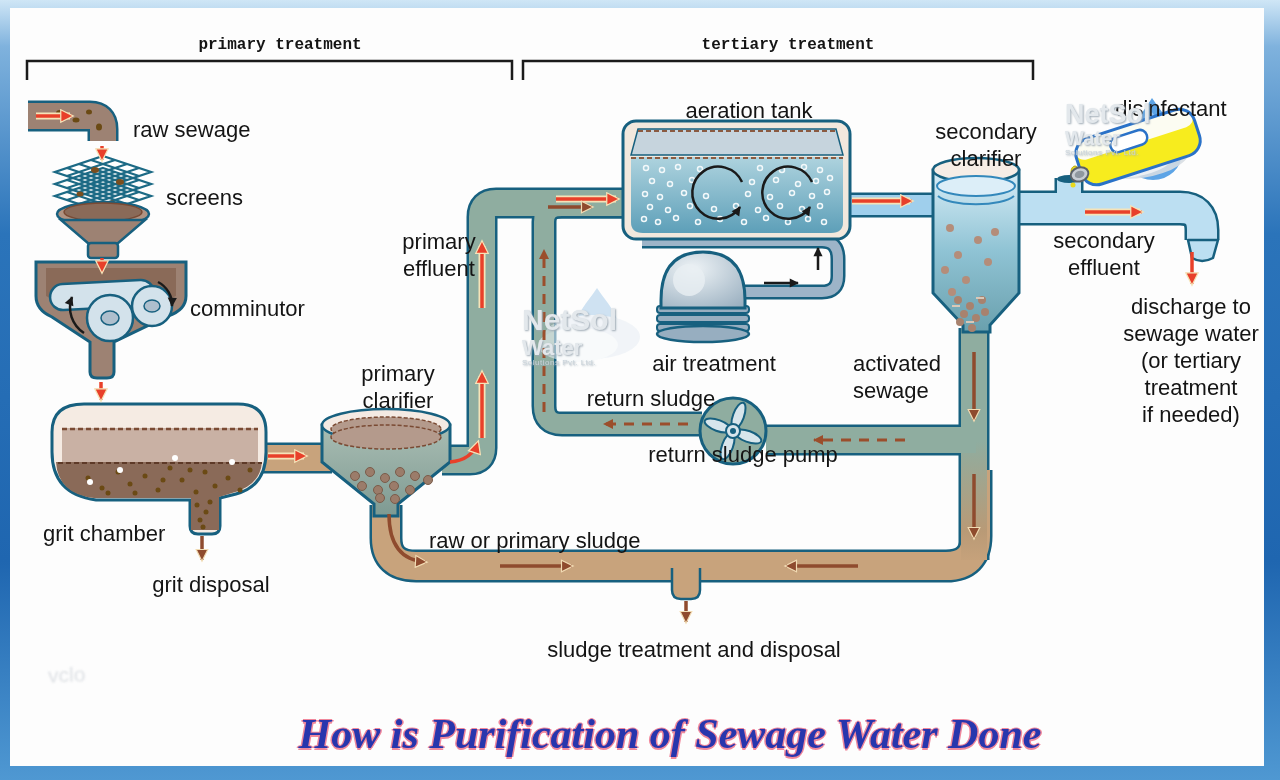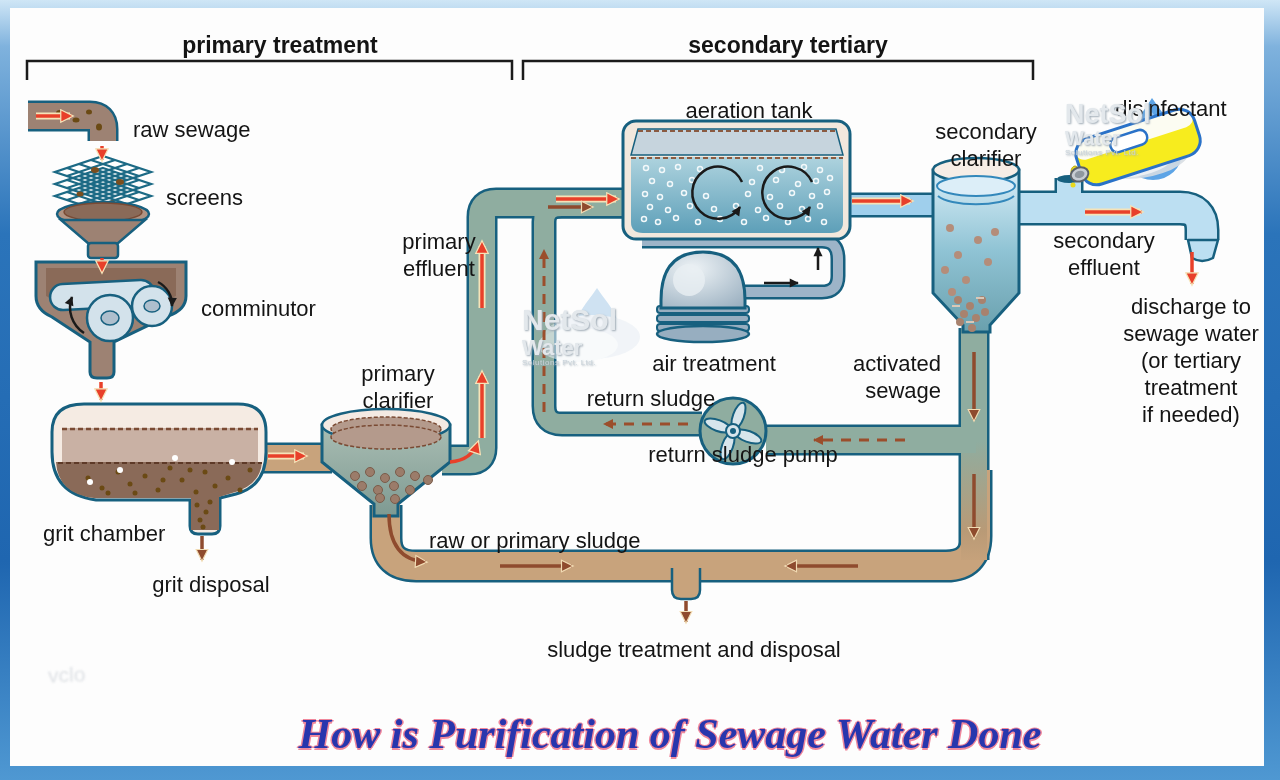--- a/index.html
+++ b/index.html
@@ -3,22 +3,22 @@
 <meta charset="utf-8">
 <style>
   html,body{margin:0;padding:0;}
   .frame{position:relative;width:1280px;height:780px;overflow:hidden;
     background:linear-gradient(180deg,#cfe6f6 0%,#7fb2dd 6%,#2b74ba 30%,#1f66b0 72%,#4f98d2 100%);
     font-family:"Liberation Sans",sans-serif;}
   .canvas{position:absolute;left:10px;top:8px;right:16px;bottom:14px;background:#fdfdfd;}
   svg{position:absolute;left:0;top:0;}
   .lbl{position:absolute;font-size:22px;line-height:27px;color:#141414;white-space:nowrap;}
   .c{transform:translateX(-50%);text-align:center;}
-  .r{text-align:right;}
-  .hdr{font-weight:bold;font-size:23px;}
+  .r{text-align:left;}
+  .hdr{font-weight:bold;font-size:16px;font-family:Liberation Mono, monospace;}
   .ln{display:block;}
   .wm{position:absolute;font-weight:bold;color:#e3e8ec;text-shadow:1px 1px 2px #9fabb5;line-height:1.05;}
   .wm .w1{font-size:30px;display:block;}
   .wm .w2{font-size:22px;display:block;}
   .wm .w3{font-size:8px;display:block;font-weight:normal;color:#c9d3da;letter-spacing:.5px;}
   .wm2 .w1{font-size:27px;}
   .wm2 .w2{font-size:20px;}
   .ghost{position:absolute;left:38px;top:655px;font-size:21px;color:rgba(140,152,164,.28);
     filter:blur(1px);transform:rotate(-2deg);}
   .title{position:absolute;left:660px;top:702px;transform:translateX(-50%);
@@ -399,25 +399,25 @@
     <line x1="544" y1="412" x2="544" y2="250" marker-end="url(#mBrown)"></line>
   </g>
   <g stroke="#1a1a1a" stroke-width="2.5">
     <line x1="764" y1="283" x2="798" y2="283" marker-end="url(#mBlack)"></line>
     <line x1="818" y1="270" x2="818" y2="248" marker-end="url(#mBlack)"></line>
   </g>
 </g>
 </svg>
 
 <div class="lbl hdr c" style="left:270px;top:24px">primary treatment</div>
-<div class="lbl hdr c" style="left:778px;top:24px">secondary tertiary</div>
+<div class="lbl hdr c" style="left:778px;top:24px">tertiary treatment</div>
 
 <div class="lbl" style="left:123px;top:108px">raw sewage</div>
 <div class="lbl" style="left:156px;top:176px">screens</div>
-<div class="lbl" style="left:191px;top:287px">comminutor</div>
+<div class="lbl" style="left:180px;top:287px">comminutor</div>
 <div class="lbl" style="left:33px;top:512px">grit chamber</div>
 <div class="lbl c" style="left:201px;top:563px">grit disposal</div>
 
 <div class="lbl c" style="left:388px;top:352px">
   <span class="ln">primary</span>
         <span class="ln">clarifier</span>
 </div>
 <div class="lbl c" style="left:429px;top:220px">
   <span class="ln">primary</span>
         <span class="ln">effluent</span>

